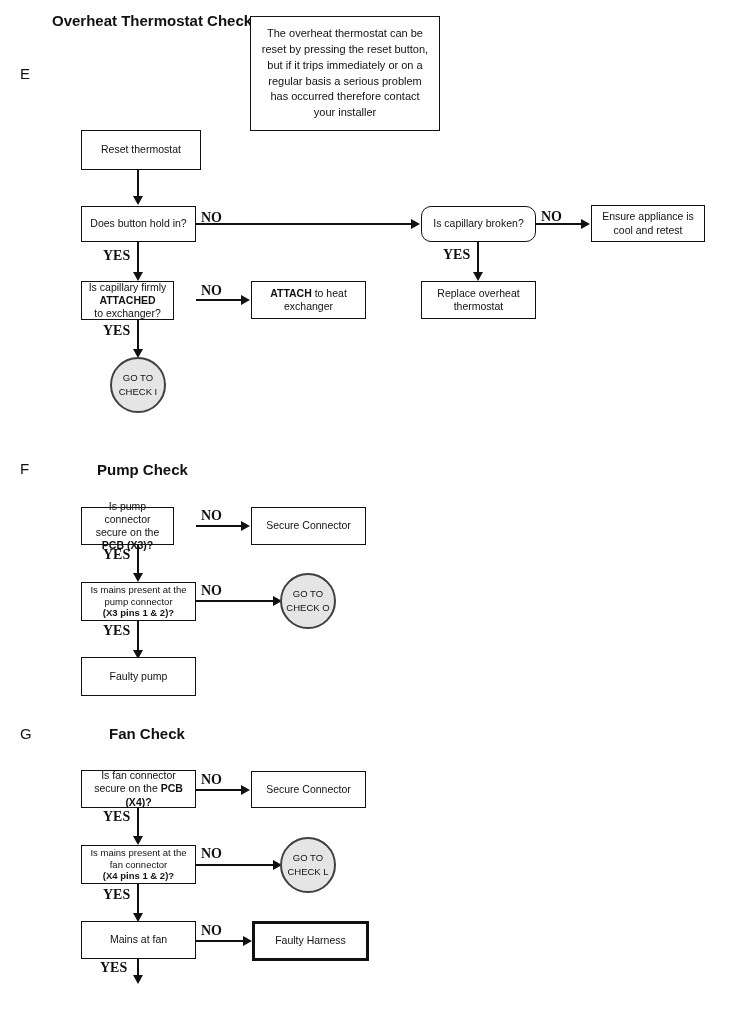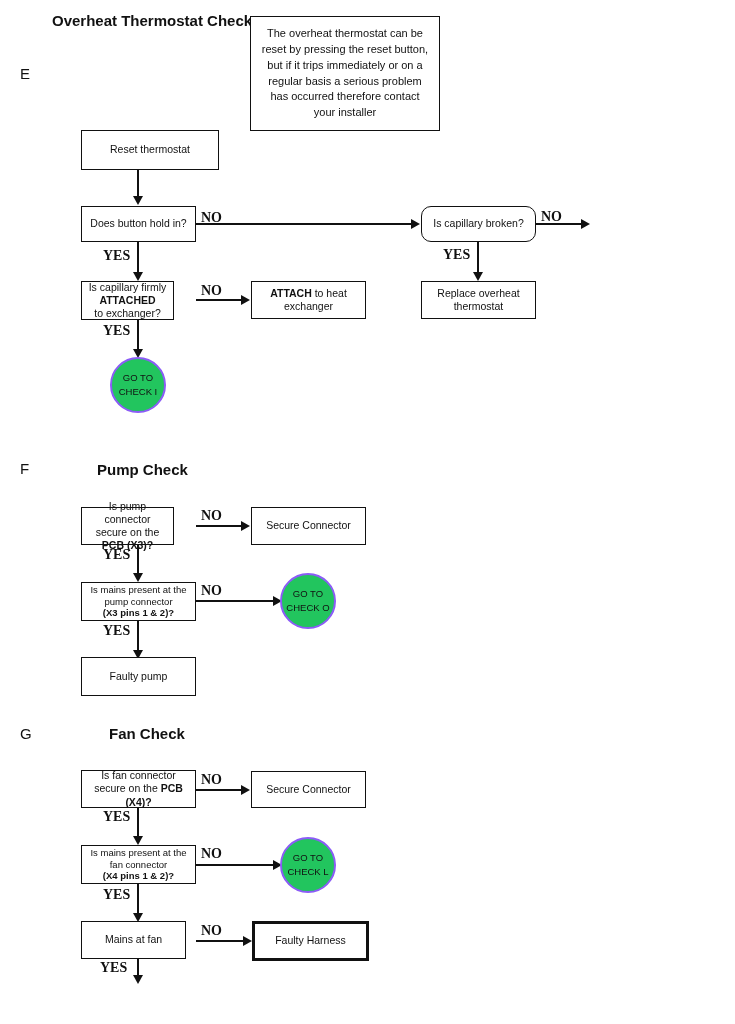--- a/index.html
+++ b/index.html
@@ -67,23 +67,23 @@
     color: #111;
     text-align: center;
     padding: 10px 8px;
     display: flex;
     align-items: center;
     justify-content: center;
   }
 
   
   .circle {
-    border: 2px solid #8b5cf6;
+    border: 2px solid #404040;
     border-radius: 50%;
-    background: #22c55e;
+    background: #e5e5e5;
     display: flex;
     flex-direction: column;
     align-items: center;
     justify-content: center;
     text-align: center;
     font-family: "Liberation Sans", sans-serif;
     font-size: 9.5px;
     line-height: 1.5;
     color: #111;
   }
@@ -125,21 +125,21 @@
 <body>
 
 <div id="page">
 
   <div class="abs section-title" style="left:52px; top:13px;">Overheat Thermostat Check</div>
 
   <div class="abs section-letter" style="left:20px; top:66px;">E</div>
 
   <div class="abs note" style="left:250px; top:16px; width:190px; height:115px;">The overheat thermostat can be reset by pressing the reset button, but if it trips immediately or on a regular basis a serious problem has occurred therefore contact your installer</div>
 
-  <div class="abs box" style="left:81px; top:130px; width:138px; height:40px;">Reset thermostat</div>
+  <div class="abs box" style="left:81px; top:130px; width:120px; height:40px;">Reset thermostat</div>
 
   <div class="abs line-v" style="left:137px; top:170px; height:27px;"></div>
   <div class="abs arrow-down" style="left:133px; top:196px;"></div>
 
   <div class="abs box" style="left:81px; top:206px; width:115px; height:36px;">Does button hold in?</div>
 
   <div class="abs edge-label" style="left:201px; top:211px;">NO</div>
   <div class="abs line-h" style="left:196px; top:223px; width:216px;"></div>
   <div class="abs arrow-right" style="left:411px; top:219px;"></div>
 
@@ -171,20 +171,21 @@
     <span>GO TO</span>
     <span>CHECK I</span>
   </div>
 
   <div class="abs box" style="left:421px; top:206px; width:115px; height:36px;border-radius:10px;">Is capillary broken?</div>
 
   <div class="abs edge-label" style="left:541px; top:210px;">NO</div>
   <div class="abs line-h" style="left:536px; top:223px; width:46px;"></div>
   <div class="abs arrow-right" style="left:581px; top:219px;"></div>
 
+  <div class="abs box" style="left:591px; top:205px; width:114px; height:37px;">Ensure appliance is cool and retest</div>
 
   <div class="abs edge-label" style="left:443px; top:248px;">YES</div>
   <div class="abs line-v" style="left:477px; top:242px; height:32px;"></div>
   <div class="abs arrow-down" style="left:473px; top:272px;"></div>
 
   <div class="abs box" style="left:421px; top:281px; width:115px; height:38px;">Replace overheat thermostat</div>
 
   <div class="abs section-letter" style="left:20px; top:461px;">F</div>
 
   <div class="abs section-title" style="left:97px; top:462px;">Pump Check</div>
@@ -256,21 +257,21 @@
 
   <div class="abs circle" style="left:280px; top:837px; width:56px; height:56px;">
     <span>GO TO</span>
     <span>CHECK L</span>
   </div>
 
   <div class="abs edge-label" style="left:103px; top:888px;">YES</div>
   <div class="abs line-v" style="left:137px; top:884px; height:31px;"></div>
   <div class="abs arrow-down" style="left:133px; top:913px;"></div>
 
-  <div class="abs box" style="left:81px; top:921px; width:105px; height:38px;">Mains at fan</div>
+  <div class="abs box" style="left:81px; top:921px; width:115px; height:38px;">Mains at fan</div>
 
   <div class="abs edge-label" style="left:201px; top:924px;">NO</div>
   <div class="abs line-h" style="left:196px; top:940px; width:48px;"></div>
   <div class="abs arrow-right" style="left:243px; top:936px;"></div>
 
   <div class="abs box thick" style="left:252px; top:921px; width:117px; height:40px;">Faulty Harness</div>
 
   <div class="abs edge-label" style="left:100px; top:961px;">YES</div>
   <div class="abs line-v" style="left:137px; top:959px; height:18px;"></div>
   <div class="abs arrow-down" style="left:133px; top:975px;"></div>

